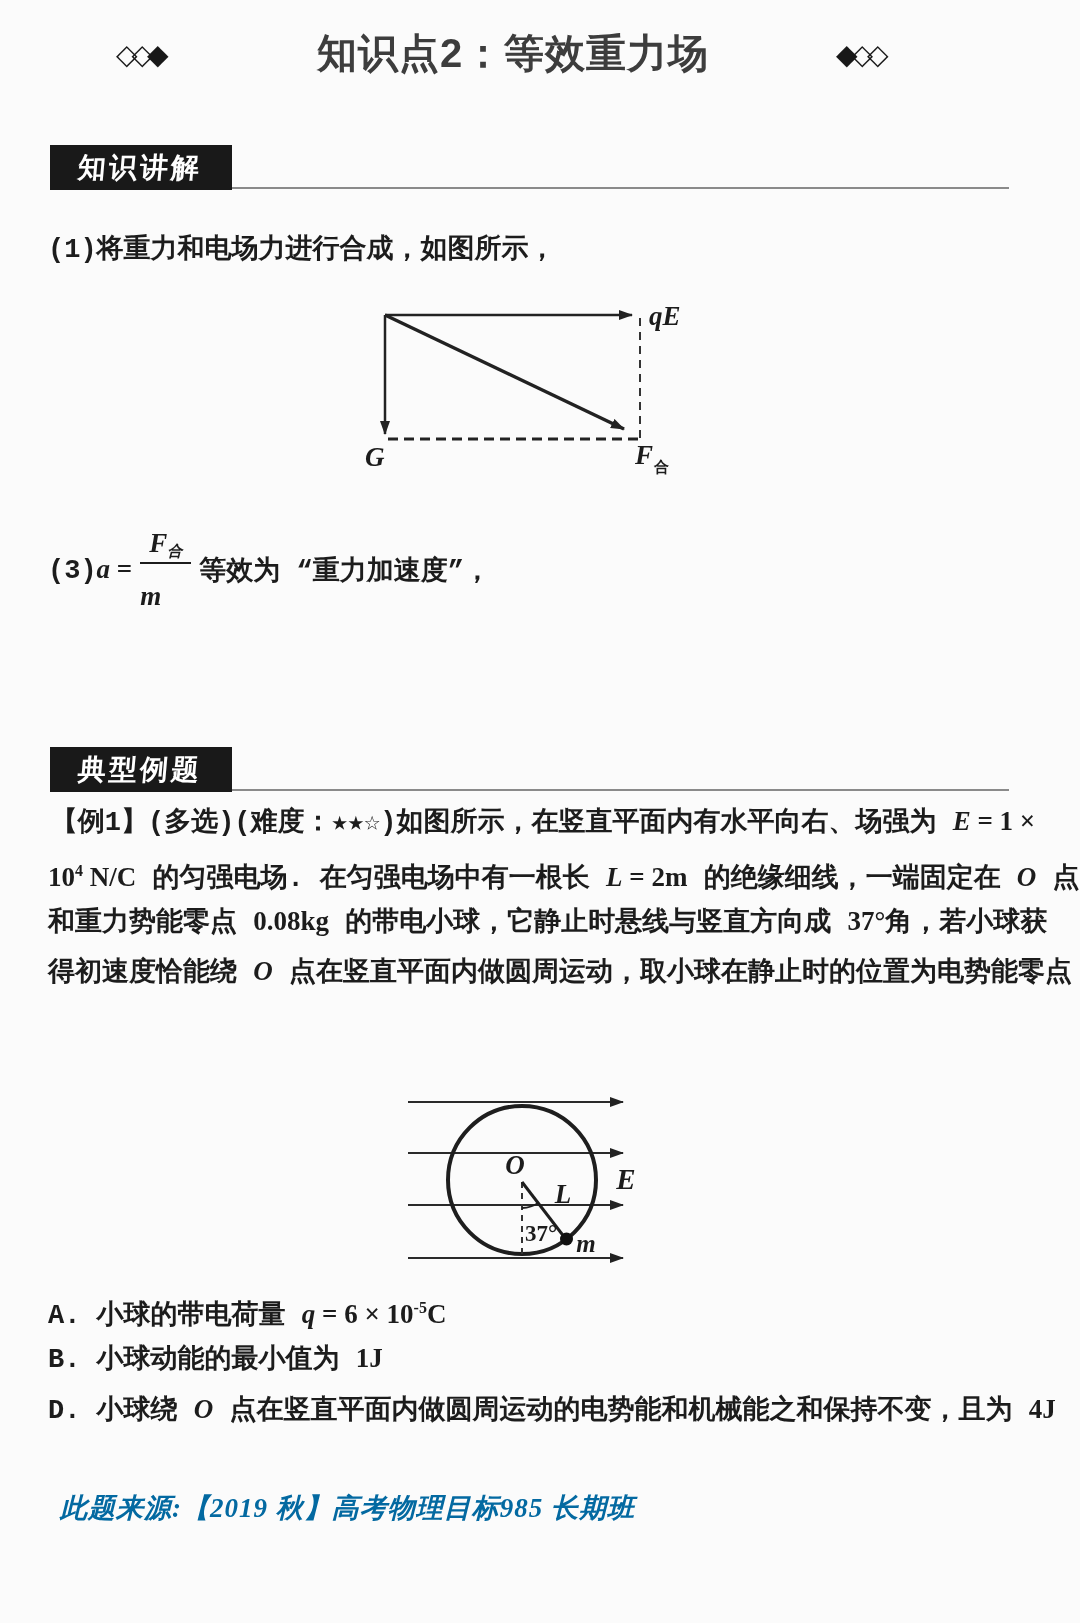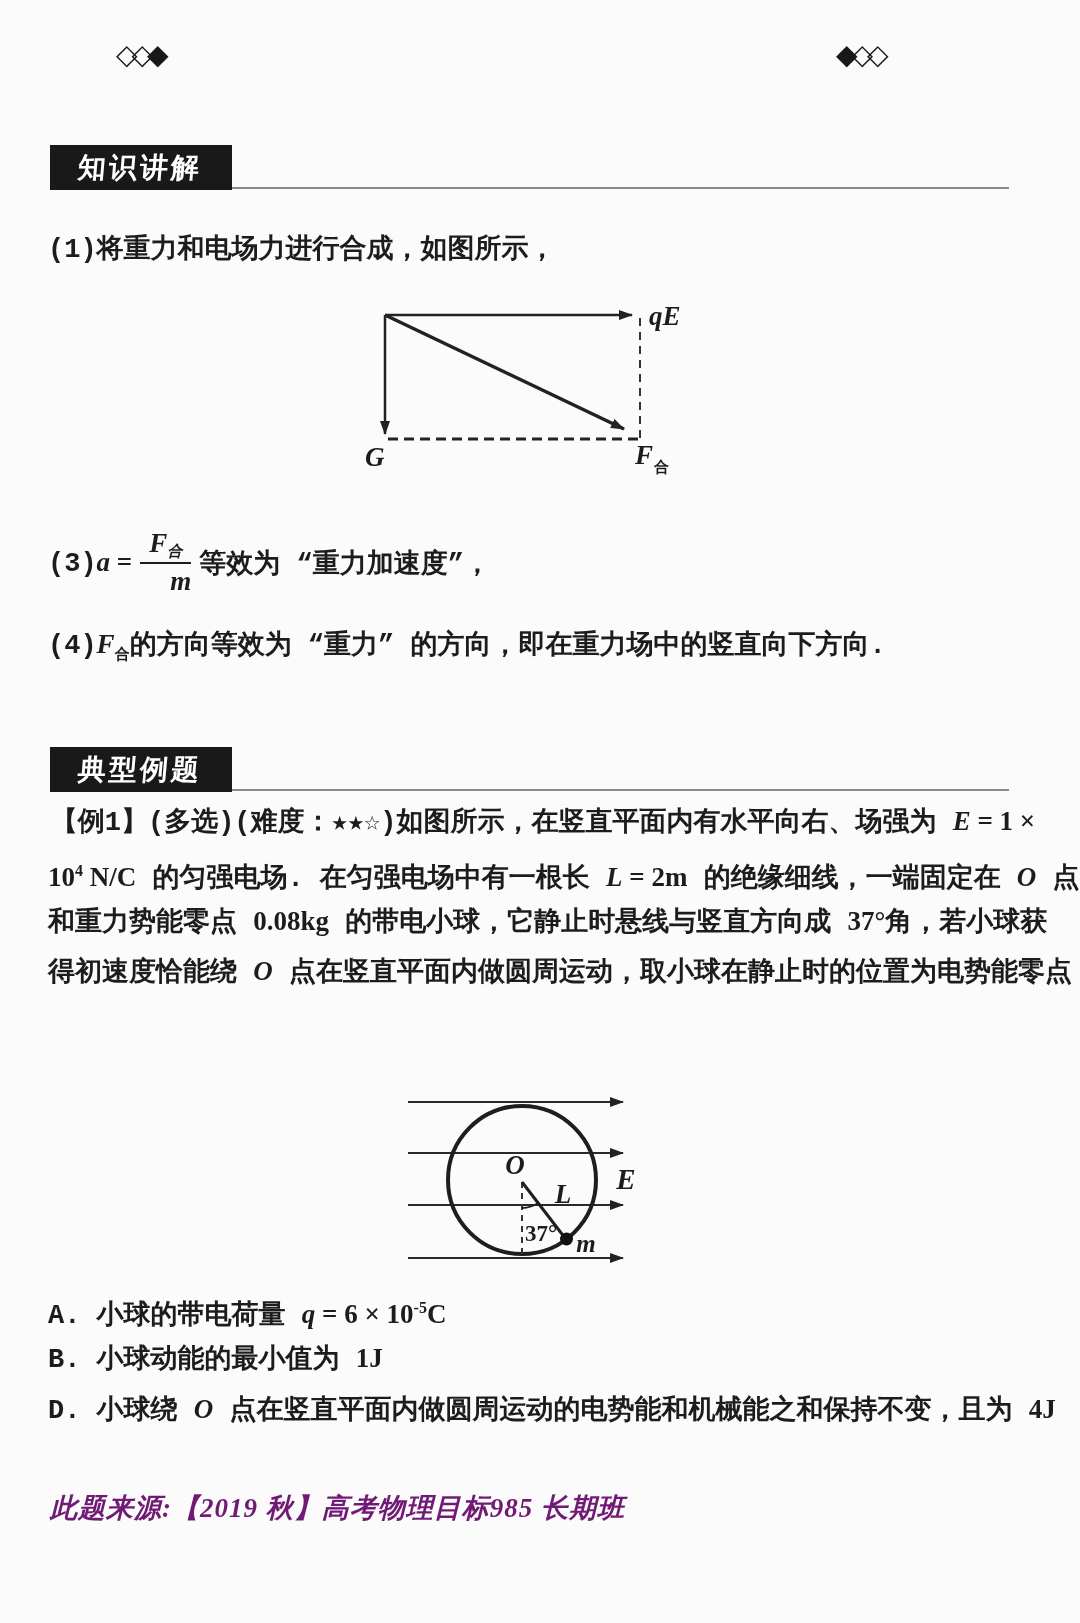--- a/index.html
+++ b/index.html
@@ -36,47 +36,48 @@
     letter-spacing:3px;transform:skewX(-5deg);white-space:nowrap;
   }
   
   .kpoint{position:absolute;left:48px;font-size:27px;font-weight:600;white-space:nowrap;}
   .kline{display:flex;align-items:center;}
   .seg-t{font-family:Liberation Mono, monospace;}
   .seg-v{font-family:"Liberation Serif",serif;font-style:italic;font-weight:700;}
   .seg-b{font-family:"Liberation Serif",serif;font-weight:700;}
   .seg-sup{font-family:"Liberation Serif",serif;font-weight:700;font-size:16px;vertical-align:10px;}
   .seg-sub{font-family:"Liberation Sans",sans-serif;font-weight:700;font-size:15px;vertical-align:-6px;}
-  .frac{display:inline-flex;flex-direction:column;align-items:flex-end;vertical-align:middle;
-    margin:0 8px;font-family:"Liberation Serif",serif;font-weight:700;font-size:27px;}
+  .frac{display:inline-flex;flex-direction:column;align-items:flex-start;vertical-align:middle;
+    margin:0 8px;font-family:"Liberation Serif",serif;font-weight:700;font-size:27px;gap:15px;}
   .frac-num{font-style:italic;border-bottom:2.5px solid var(--ink);padding:0 9px 4px;line-height:1;}
   .frac-num .seg-sub{vertical-align:-4px;}
   .frac-den{font-style:italic;padding-top:4px;line-height:1;}
   .problem{position:absolute;left:48px;top:796px;width:990px;}
   .pline{height:50px;line-height:50px;font-size:27px;font-weight:600;white-space:nowrap;text-align:center;}
   .options{position:absolute;left:48px;top:1282px;width:990px;}
   .opt{height:51px;line-height:51px;font-size:27px;font-weight:600;white-space:nowrap;}
   .source-note{
-    position:absolute;left:50px;top:1490px;font-family:"Liberation Serif",serif;
-    font-style:italic;font-weight:700;font-size:27px;color:#701a75;letter-spacing:1px;
+    position:absolute;left:60px;top:1490px;font-family:"Liberation Serif",serif;
+    font-style:italic;font-weight:700;font-size:27px;color:#0369a1;letter-spacing:1px;
     white-space:nowrap;
   }
   
   svg{position:absolute;overflow:visible;}
   .svg-var{font-family:"Liberation Serif",serif;font-style:italic;font-weight:700;
     font-size:27px;fill:var(--ink);}
   .svg-sub{font-family:"Liberation Sans",sans-serif;font-weight:700;font-size:15px;fill:var(--ink);}
   .svg-num{font-family:"Liberation Serif",serif;font-weight:700;font-size:23px;fill:var(--ink);}
 </style>
 </head>
 <body>
 
 <div class="page">
 
   <span class="ornament orn-left">◇◇◆</span>
+  <h1 class="page-title">知识点2：等效重力场</h1>
   <span class="ornament orn-right">◆◇◇</span>
 
   <div class="section-header" style="top:145px">
     <div class="label-box">
       <span>知识讲解</span>
     </div>
   </div>
 
   <p class="kpoint" style="top:230px"><span class="seg-t">(1)将重力和电场力进行合成，如图所示，</span></p>
 
@@ -100,21 +101,20 @@
 
   <div class="kpoint kline" style="top:530px">
     <span><span class="seg-t">(3)</span><span class="seg-v">a</span><span class="seg-b"> = </span></span>
     <span class="frac">
       <span class="frac-num"><span>F</span><span class="seg-sub">合</span></span>
       <span class="frac-den">m</span>
     </span>
     <span><span class="seg-t"> 等效为 “重力加速度”，</span></span>
   </div>
 
-  <p class="kpoint" style="top:626px"><span class="seg-t">(4)</span><span class="seg-v">F</span><span class="seg-sub">合</span><span class="seg-t">的方向等效为 “重力” 的方向，即在重力场中的竖直向下方向.</span></p>
 
   <div class="section-header" style="top:747px">
     <div class="label-box">
       <span>典型例题</span>
     </div>
   </div>
 
   <div class="problem">
     <div class="pline"><span class="seg-t">【例1】(多选)(难度：★★☆)如图所示，在竖直平面内有水平向右、场强为 </span><span class="seg-v">E</span><span class="seg-b"> = 1 ×</span></div>
     <div class="pline"><span class="seg-b">10</span><span class="seg-sup">4</span><span class="seg-b"> N/C</span><span class="seg-t"> 的匀强电场. 在匀强电场中有一根长 </span><span class="seg-v">L</span><span class="seg-b"> = 2m</span><span class="seg-t"> 的绝缘细线，一端固定在 </span><span class="seg-v">O</span><span class="seg-t"> 点，</span></div>

